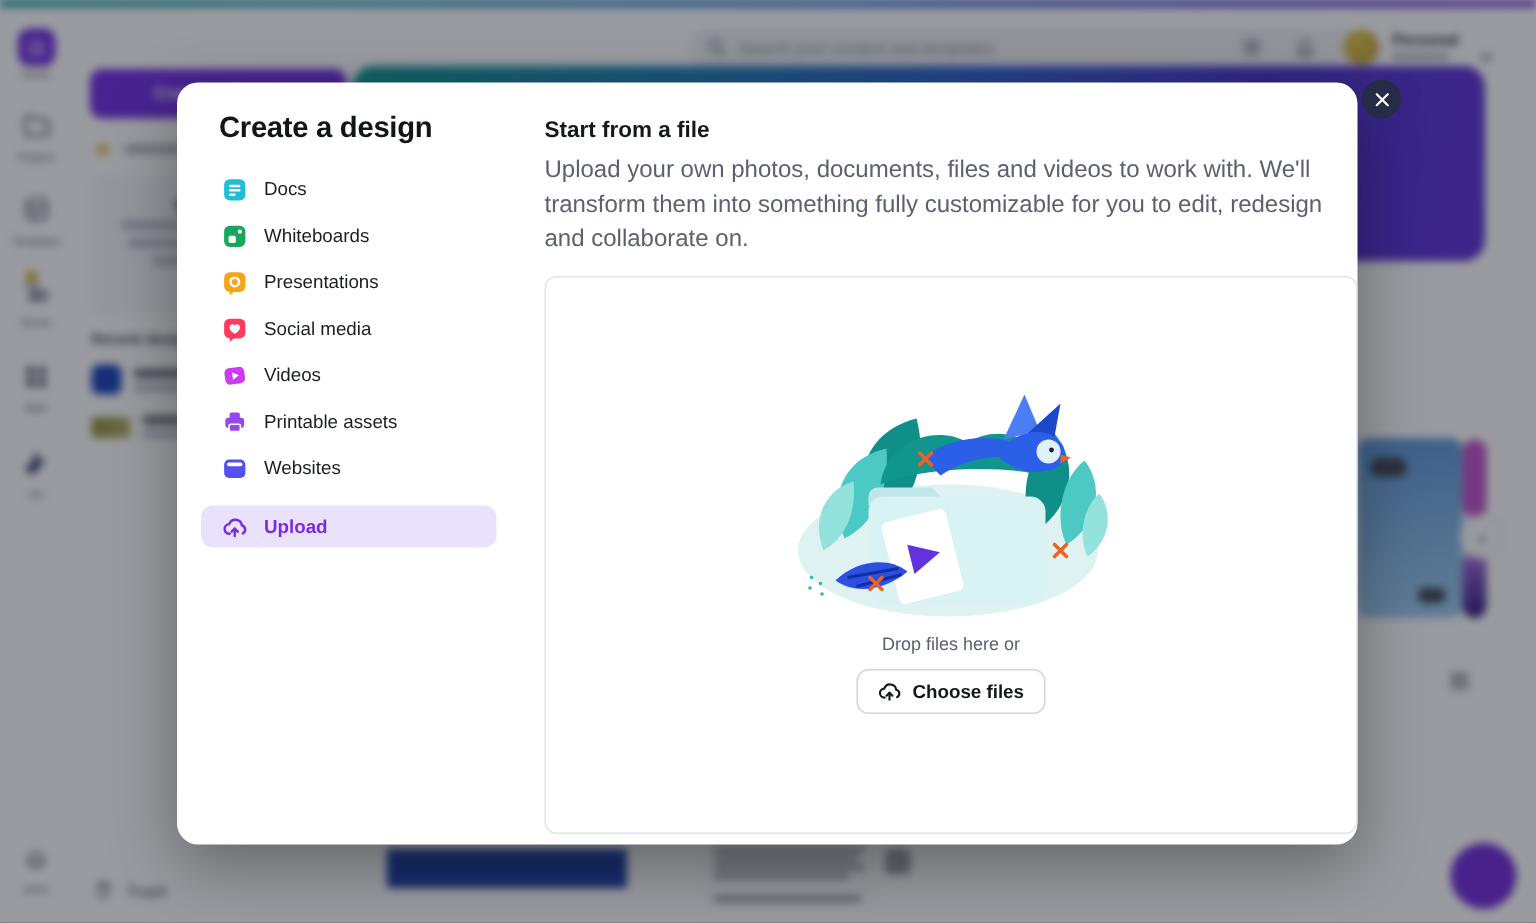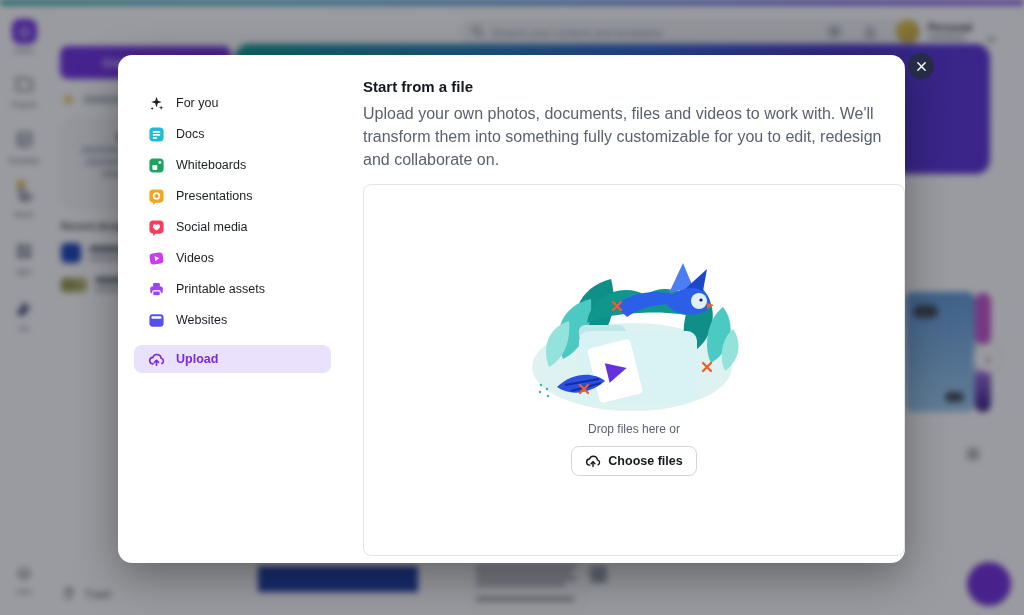--- a/index.html
+++ b/index.html
@@ -275,30 +275,23 @@
       <div class="doc-line" style="width:98px; margin-top:8px; height:4px;"></div>
     </div>
     <div class="small-sq"></div>
     <div class="fab"></div>
   </div>
 
   <div class="dim"></div>
 
   <div class="modal">
     <div class="m-left">
+      <div class="m-title">Create a design</div>
       <div class="menu">
 
-        <div class="menu-item">
-          <svg width="17" height="17" viewBox="0 0 18 18">
-              <path d="M9 1.8 10.4 6 14.6 7.4 10.4 8.8 9 13 7.6 8.8 3.4 7.4 7.6 6Z" fill="#202124"></path>
-              <path d="M13.9 11.2l.6 1.7 1.7.6-1.7.6-.6 1.7-.6-1.7-1.7-.6 1.7-.6Z" fill="#202124"></path>
-              <path d="M4.4 12.6l.45 1.25 1.25.45-1.25.45L4.4 16l-.45-1.25-1.25-.45 1.25-.45Z" fill="#202124"></path>
-            </svg>
-          <span class="mi-label">For you</span>
-        </div>
 
         <div class="menu-item">
           <svg width="17" height="17" viewBox="0 0 18 18">
               <rect x="1.5" y="1.5" width="15" height="15" rx="4" fill="#1fbdd6"></rect>
               <rect x="5" y="5.4" width="8" height="1.8" rx=".9" fill="#fff"></rect>
               <rect x="5" y="8.5" width="8" height="1.8" rx=".9" fill="#fff"></rect>
               <rect x="5" y="11.6" width="4.6" height="1.8" rx=".9" fill="#fff"></rect>
             </svg>
           <span class="mi-label">Docs</span>
         </div>

